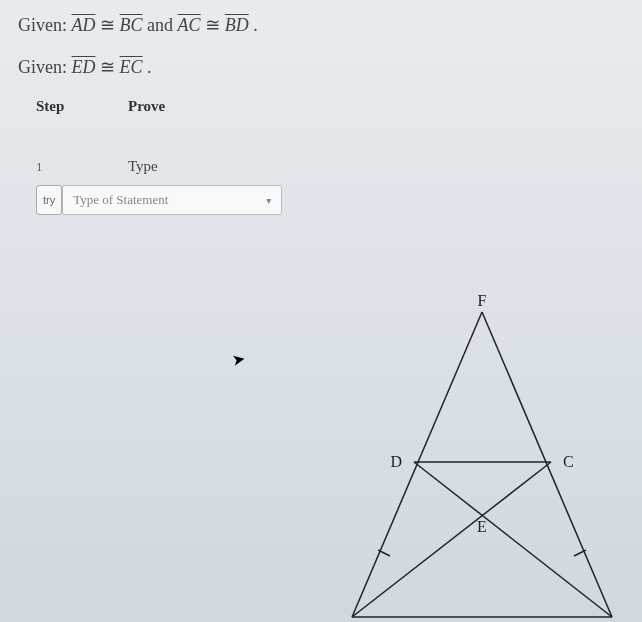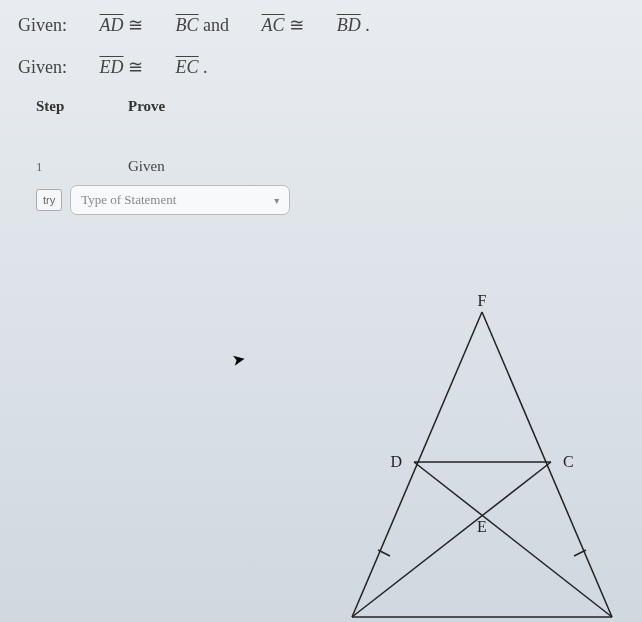--- a/index.html
+++ b/index.html
@@ -9,53 +9,53 @@
     background: linear-gradient(180deg, #e8ecf0 0%, #dce2e8 50%, #d0d8e0 100%);
     color: #333;
     position: relative;
     padding: 14px 0 0 18px;
   }
   .given, .prove {
     font-size: 18px;
     color: #444;
     margin-bottom: 20px;
   }
-  .seg { text-decoration: overline; font-style: italic; margin-left: 28px; }
+  .seg { text-decoration: overline; font-style: italic; }
   .proof-table { margin-top: 8px; }
   .header-row, .data-row {
     display: flex;
     align-items: flex-end;
   }
   .header-row { font-weight: bold; color: #333; font-size: 15px; margin-bottom: 10px; }
   .col-step { width: 110px; padding-left: 18px; }
   .col-statement { width: 180px; }
   .col-reason { width: 200px; }
   .data-row { font-size: 15px; color: #444; min-height: 50px; }
   .data-row .col-step { font-size: 13px; color: #666; }
   .stmt-stack .frac-top { border-bottom: 1px solid #888; padding: 2px 0; }
   .stmt-stack .frac-bot { padding: 2px 0; }
-  .input-row { display: flex; align-items: center; gap: 8px; margin-top: 10px; padding-left: 18px; }
+  .input-row { display: flex; margin-top: 10px; padding-left: 18px; }
   .try-btn {
     border: 1px solid #aaa;
     background: #f6f7f8;
     color: #666;
     font-size: 11px;
     padding: 4px 6px;
     border-radius: 3px;
     font-family: Arial, sans-serif;
     cursor: pointer;
   }
   .type-select {
     border: 1px solid #bbb;
     background: #f8f9fa;
     color: #888;
     font-size: 13px;
     padding: 6px 10px;
     width: 220px;
-    border-radius: 7px;
+    border-radius: 2px;
     font-family: Georgia, serif;
     display: flex;
     justify-content: space-between;
     align-items: center;
     cursor: pointer;
   }
   .type-select::after { content: "▾"; color: #888; font-size: 10px; }
   .cursor-arrow {
     position: absolute;
     left: 232px;
@@ -103,21 +103,21 @@
 </div>
 
 <div class="proof-table">
   <div class="header-row">
     <div class="col-step">Step</div>
     <div class="col-reason">Prove</div>
   </div>
 
   <div class="data-row">
     <div class="col-step">1</div>
-    <div class="col-reason">Given</div>
+    <div class="col-reason">Type</div>
   </div>
 
   <div class="input-row">
     <button class="try-btn">try</button>
     <div class="type-select">
       <span>Type of Statement</span>
     </div>
   </div>
 </div>
 

